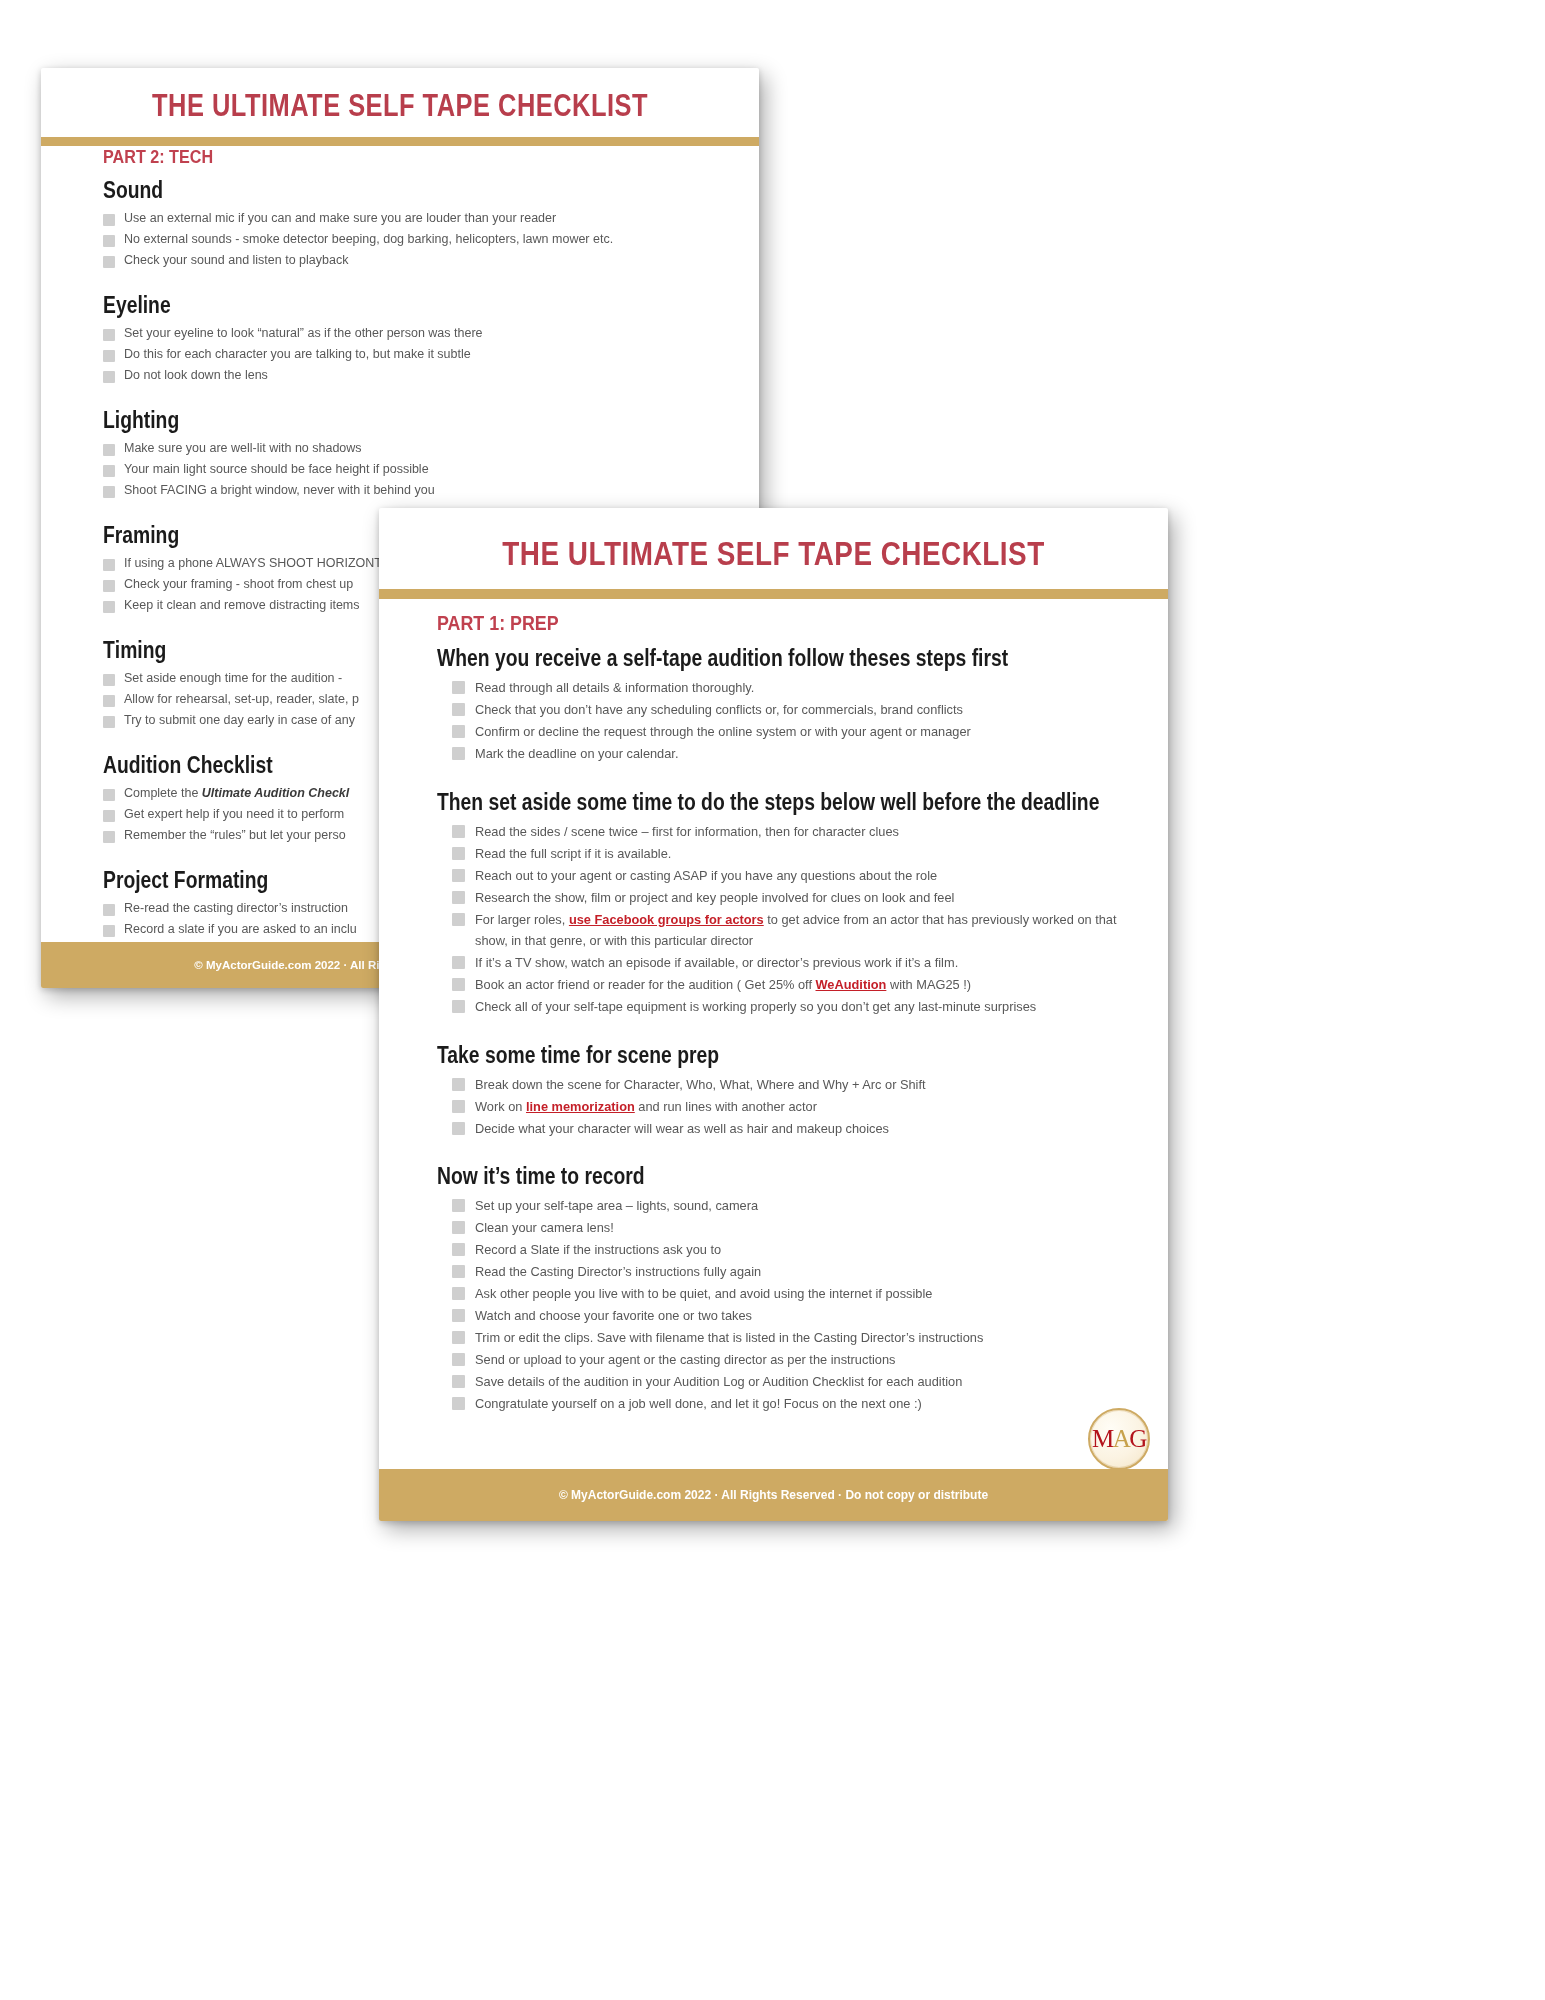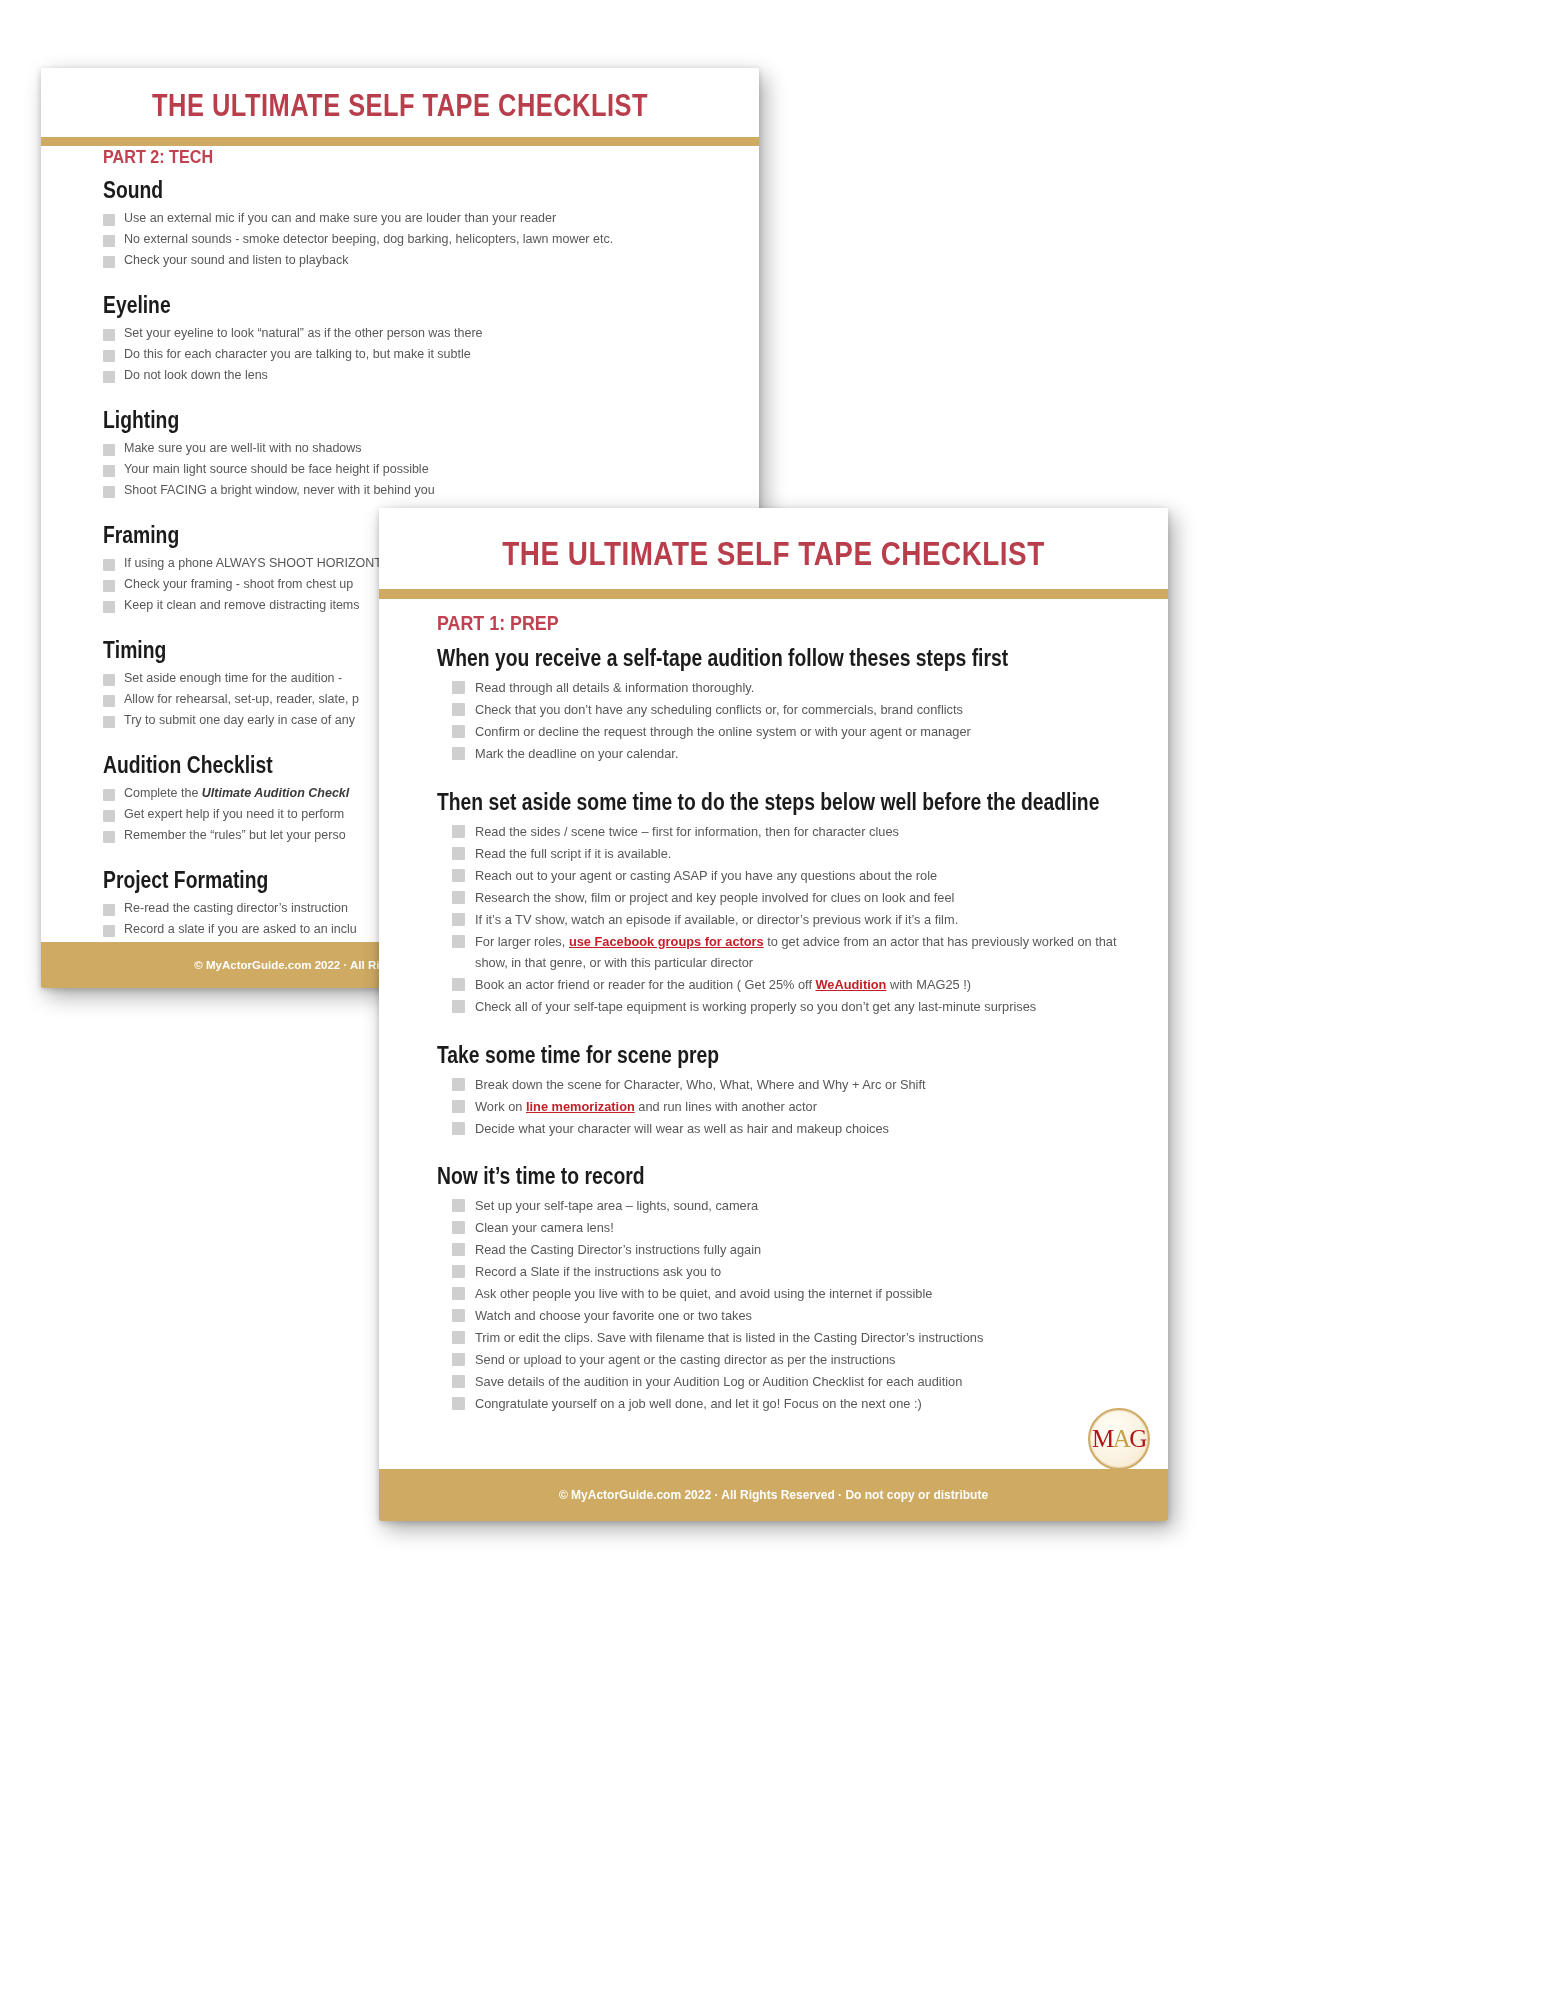--- a/index.html
+++ b/index.html
@@ -287,28 +287,28 @@
           <div class="item">
             <span class="cbox"></span>
             <span class="itext">Reach out to your agent or casting ASAP if you have any questions about the role</span>
           </div>
           <div class="item">
             <span class="cbox"></span>
             <span class="itext">Research the show, film or project and key people involved for clues on look and feel</span>
           </div>
           <div class="item">
             <span class="cbox"></span>
+            <span class="itext">For larger roles, <a class="redlink">use Facebook groups  for actors</a> to get advice from an actor that has previously worked on that show, in that genre, or with this particular director</span>
+          </div>
+          <div class="item">
+            <span class="cbox"></span>
             <span class="itext">If it’s a TV show, watch an episode if available, or director’s previous work if it’s a film.</span>
           </div>
           <div class="item">
             <span class="cbox"></span>
-            <span class="itext">For larger roles, <a class="redlink">use Facebook groups  for actors</a> to get advice from an actor that has previously worked on that show, in that genre, or with this particular director</span>
-          </div>
-          <div class="item">
-            <span class="cbox"></span>
             <span class="itext">Book an actor friend or reader for the audition ( Get 25% off  <a class="redlink">WeAudition</a> with MAG25 !)</span>
           </div>
           <div class="item">
             <span class="cbox"></span>
             <span class="itext">Check all of your self-tape equipment is working properly so you don’t get any  last-minute surprises</span>
           </div>
           <div class="q-head gap">Take some time for scene prep</div>
           <div class="item">
             <span class="cbox"></span>
             <span class="itext">Break down the scene for Character, Who, What, Where and Why + Arc or Shift</span>
@@ -325,25 +325,25 @@
           <div class="item">
             <span class="cbox"></span>
             <span class="itext">Set up your self-tape area – lights, sound, camera</span>
           </div>
           <div class="item">
             <span class="cbox"></span>
             <span class="itext">Clean your camera lens!</span>
           </div>
           <div class="item">
             <span class="cbox"></span>
+            <span class="itext">Record a Slate if the instructions ask you to</span>
+          </div>
+          <div class="item">
+            <span class="cbox"></span>
             <span class="itext">Read the Casting Director’s instructions fully again</span>
-          </div>
-          <div class="item">
-            <span class="cbox"></span>
-            <span class="itext">Record a Slate if the instructions ask you to</span>
           </div>
           <div class="item">
             <span class="cbox"></span>
             <span class="itext">Ask other people you live with to be quiet, and avoid using the internet if possible</span>
           </div>
           <div class="item">
             <span class="cbox"></span>
             <span class="itext">Watch and choose your favorite one or two takes</span>
           </div>
           <div class="item">

